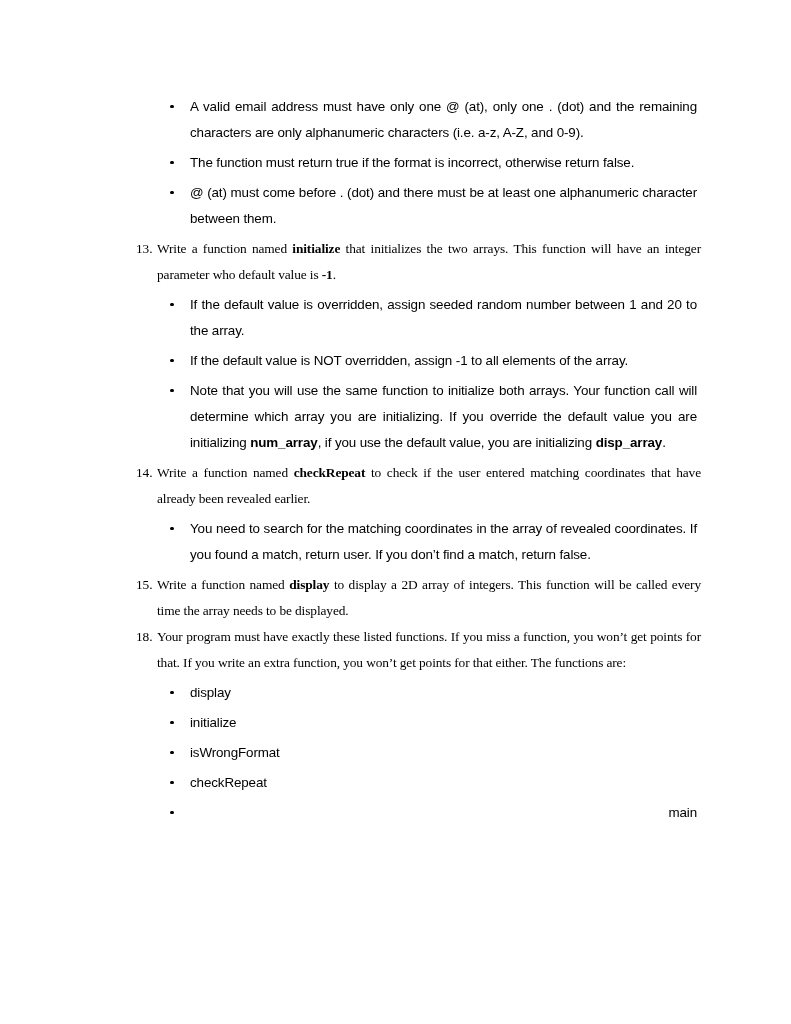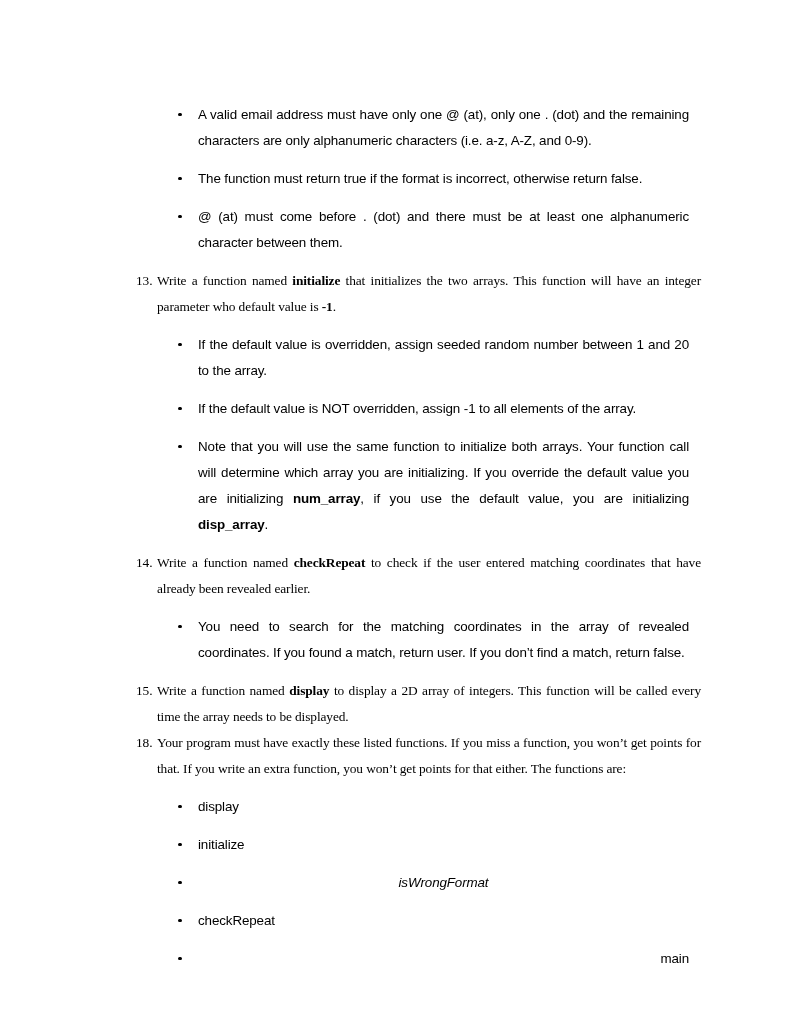--- a/index.html
+++ b/index.html
@@ -51,21 +51,21 @@
     font-size: 13.4px;
     line-height: 26px;
     text-align: left;
     letter-spacing: -0.12px;
   }
 
   
   .bullet-item {
     position: relative;
     padding-left: 50px;
-    margin: 12px;
+    margin: 4px;
     font-size: 13.4px;
     line-height: 26px;
     text-align: justify;
     text-justify: inter-word;
     letter-spacing: -0.12px;
   }
   .bullet-item > .dot {
     position: absolute;
     left: 30px;
     top: 0;
@@ -147,21 +147,21 @@
         <span class="txt"><span>Your program must have exactly these listed functions. If you miss a function, you won’t get points for that. If you write an extra function, you won’t get points for that either. The functions are:</span></span>
       </div>
       <div class="bullet-item plain" style="text-align: left;">
         <span class="dot"></span>
         <span class="txt"><span>display</span></span>
       </div>
       <div class="bullet-item plain" style="text-align: left;">
         <span class="dot"></span>
         <span class="txt"><span>initialize</span></span>
       </div>
-      <div class="bullet-item plain" style="text-align: center; font-style: italic;">
+      <div class="bullet-item plain" style="text-align: left;">
         <span class="dot"></span>
         <span class="txt"><span>isWrongFormat</span></span>
       </div>
       <div class="bullet-item plain" style="text-align: left;">
         <span class="dot"></span>
         <span class="txt"><span>checkRepeat</span></span>
       </div>
       <div class="bullet-item plain" style="text-align: right;">
         <span class="dot"></span>
         <span class="txt"><span>main</span></span>

